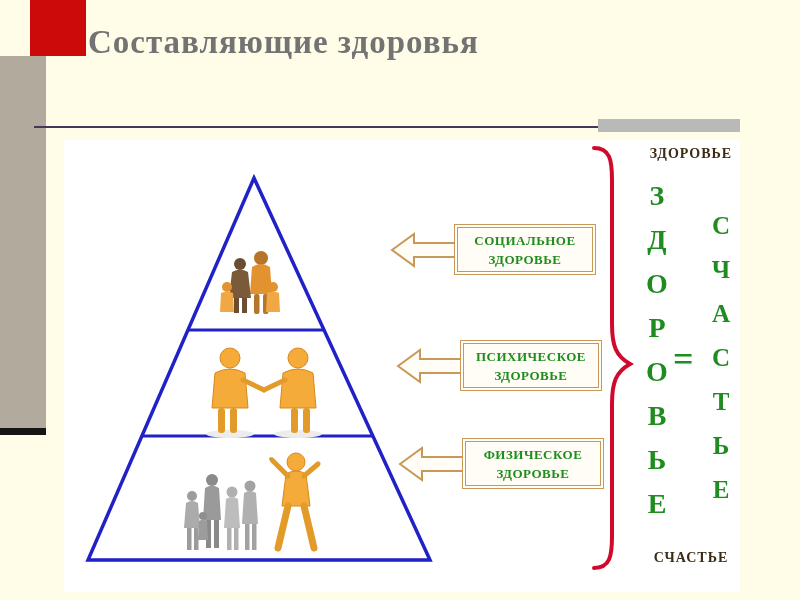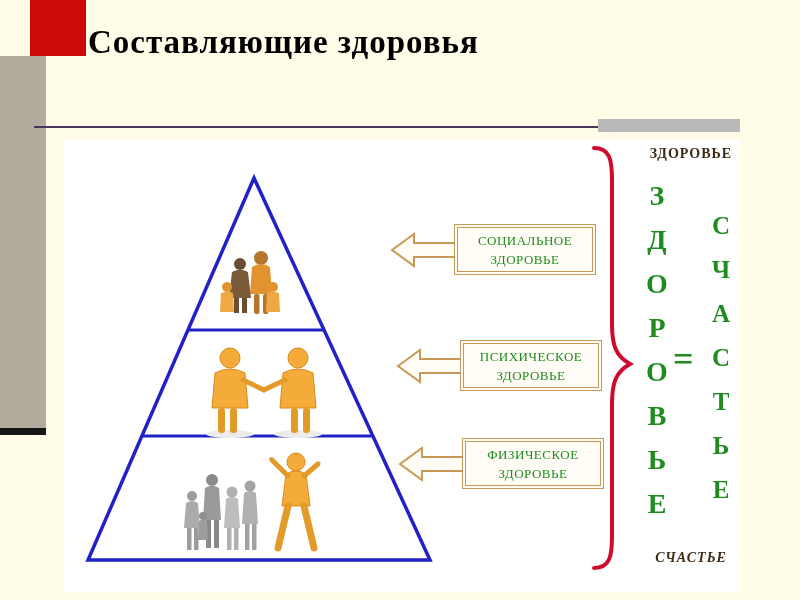--- a/index.html
+++ b/index.html
@@ -3,37 +3,37 @@
 <meta charset="utf-8">
 <style>
   html,body{margin:0;padding:0;}
   body{width:800px;height:600px;font-family:"Liberation Serif",serif;background:#fffde8;}
   .slide{position:relative;width:800px;height:600px;background:#fffde8;overflow:hidden;}
 
   .red-square{position:absolute;left:30px;top:0;width:56px;height:56px;background:#cc0a0a;}
   .left-bar{position:absolute;left:0;top:56px;width:46px;height:372px;background:#b2aa9c;}
   .left-bar-underline{position:absolute;left:0;top:428px;width:46px;height:7px;background:#151515;}
 
-  .title{position:absolute;left:88px;top:24px;font-size:33px;font-weight:bold;color:#000000;letter-spacing:1px;white-space:nowrap;}
+  .title{position:absolute;left:88px;top:24px;font-size:33px;font-weight:bold;color:#737373;letter-spacing:1px;white-space:nowrap;}
   .title-rule{position:absolute;left:34px;top:126px;width:706px;height:2px;background:#46355c;}
   .title-rule-gray{position:absolute;left:598px;top:119px;width:142px;height:13px;background:#b9b9b9;}
 
   .panel{position:absolute;left:64px;top:140px;width:676px;height:452px;background:#ffffff;}
   .pyramid-svg{position:absolute;left:0;top:0;}
 
   .callout{position:absolute;display:flex;align-items:center;}
   .callout-arrow{width:66px;height:40px;flex:0 0 auto;margin-right:-2px;}
   .callout-box{border:4px double #c89858;background:#fffdf5;padding:3px 8px;min-width:118px;text-align:center;}
-  .callout-label{font-size:13px;font-weight:normal;color:#1e8c1e;white-space:pre-line;line-height:1.35;letter-spacing:.5px;}
+  .callout-label{font-size:13px;font-weight:bold;color:#1e8c1e;white-space:pre-line;line-height:1.35;letter-spacing:.5px;}
 
   .brace-svg{position:absolute;left:524px;top:4px;}
 
   .eq-top,.eq-bottom{position:absolute;width:110px;text-align:center;font-size:14px;font-weight:bold;color:#3c2c16;letter-spacing:1px;}
   .eq-top{left:572px;top:6px;}
-  .eq-bottom{left:572px;top:410px;font-style:italic;}
+  .eq-bottom{left:572px;top:410px;}
   .vword{position:absolute;font-weight:bold;color:#1e8c1e;text-align:center;}
   .vword span{display:block;}
   .vword-health{left:576px;top:34px;width:34px;font-size:28px;line-height:44px;}
   .vword-happy{left:640px;top:64px;width:34px;font-size:25px;line-height:44px;}
   .equals{position:absolute;left:609px;top:198px;font-size:36px;font-weight:bold;color:#1e8c1e;}
 </style>
 </head>
 <body>
 
 <div class="slide">

